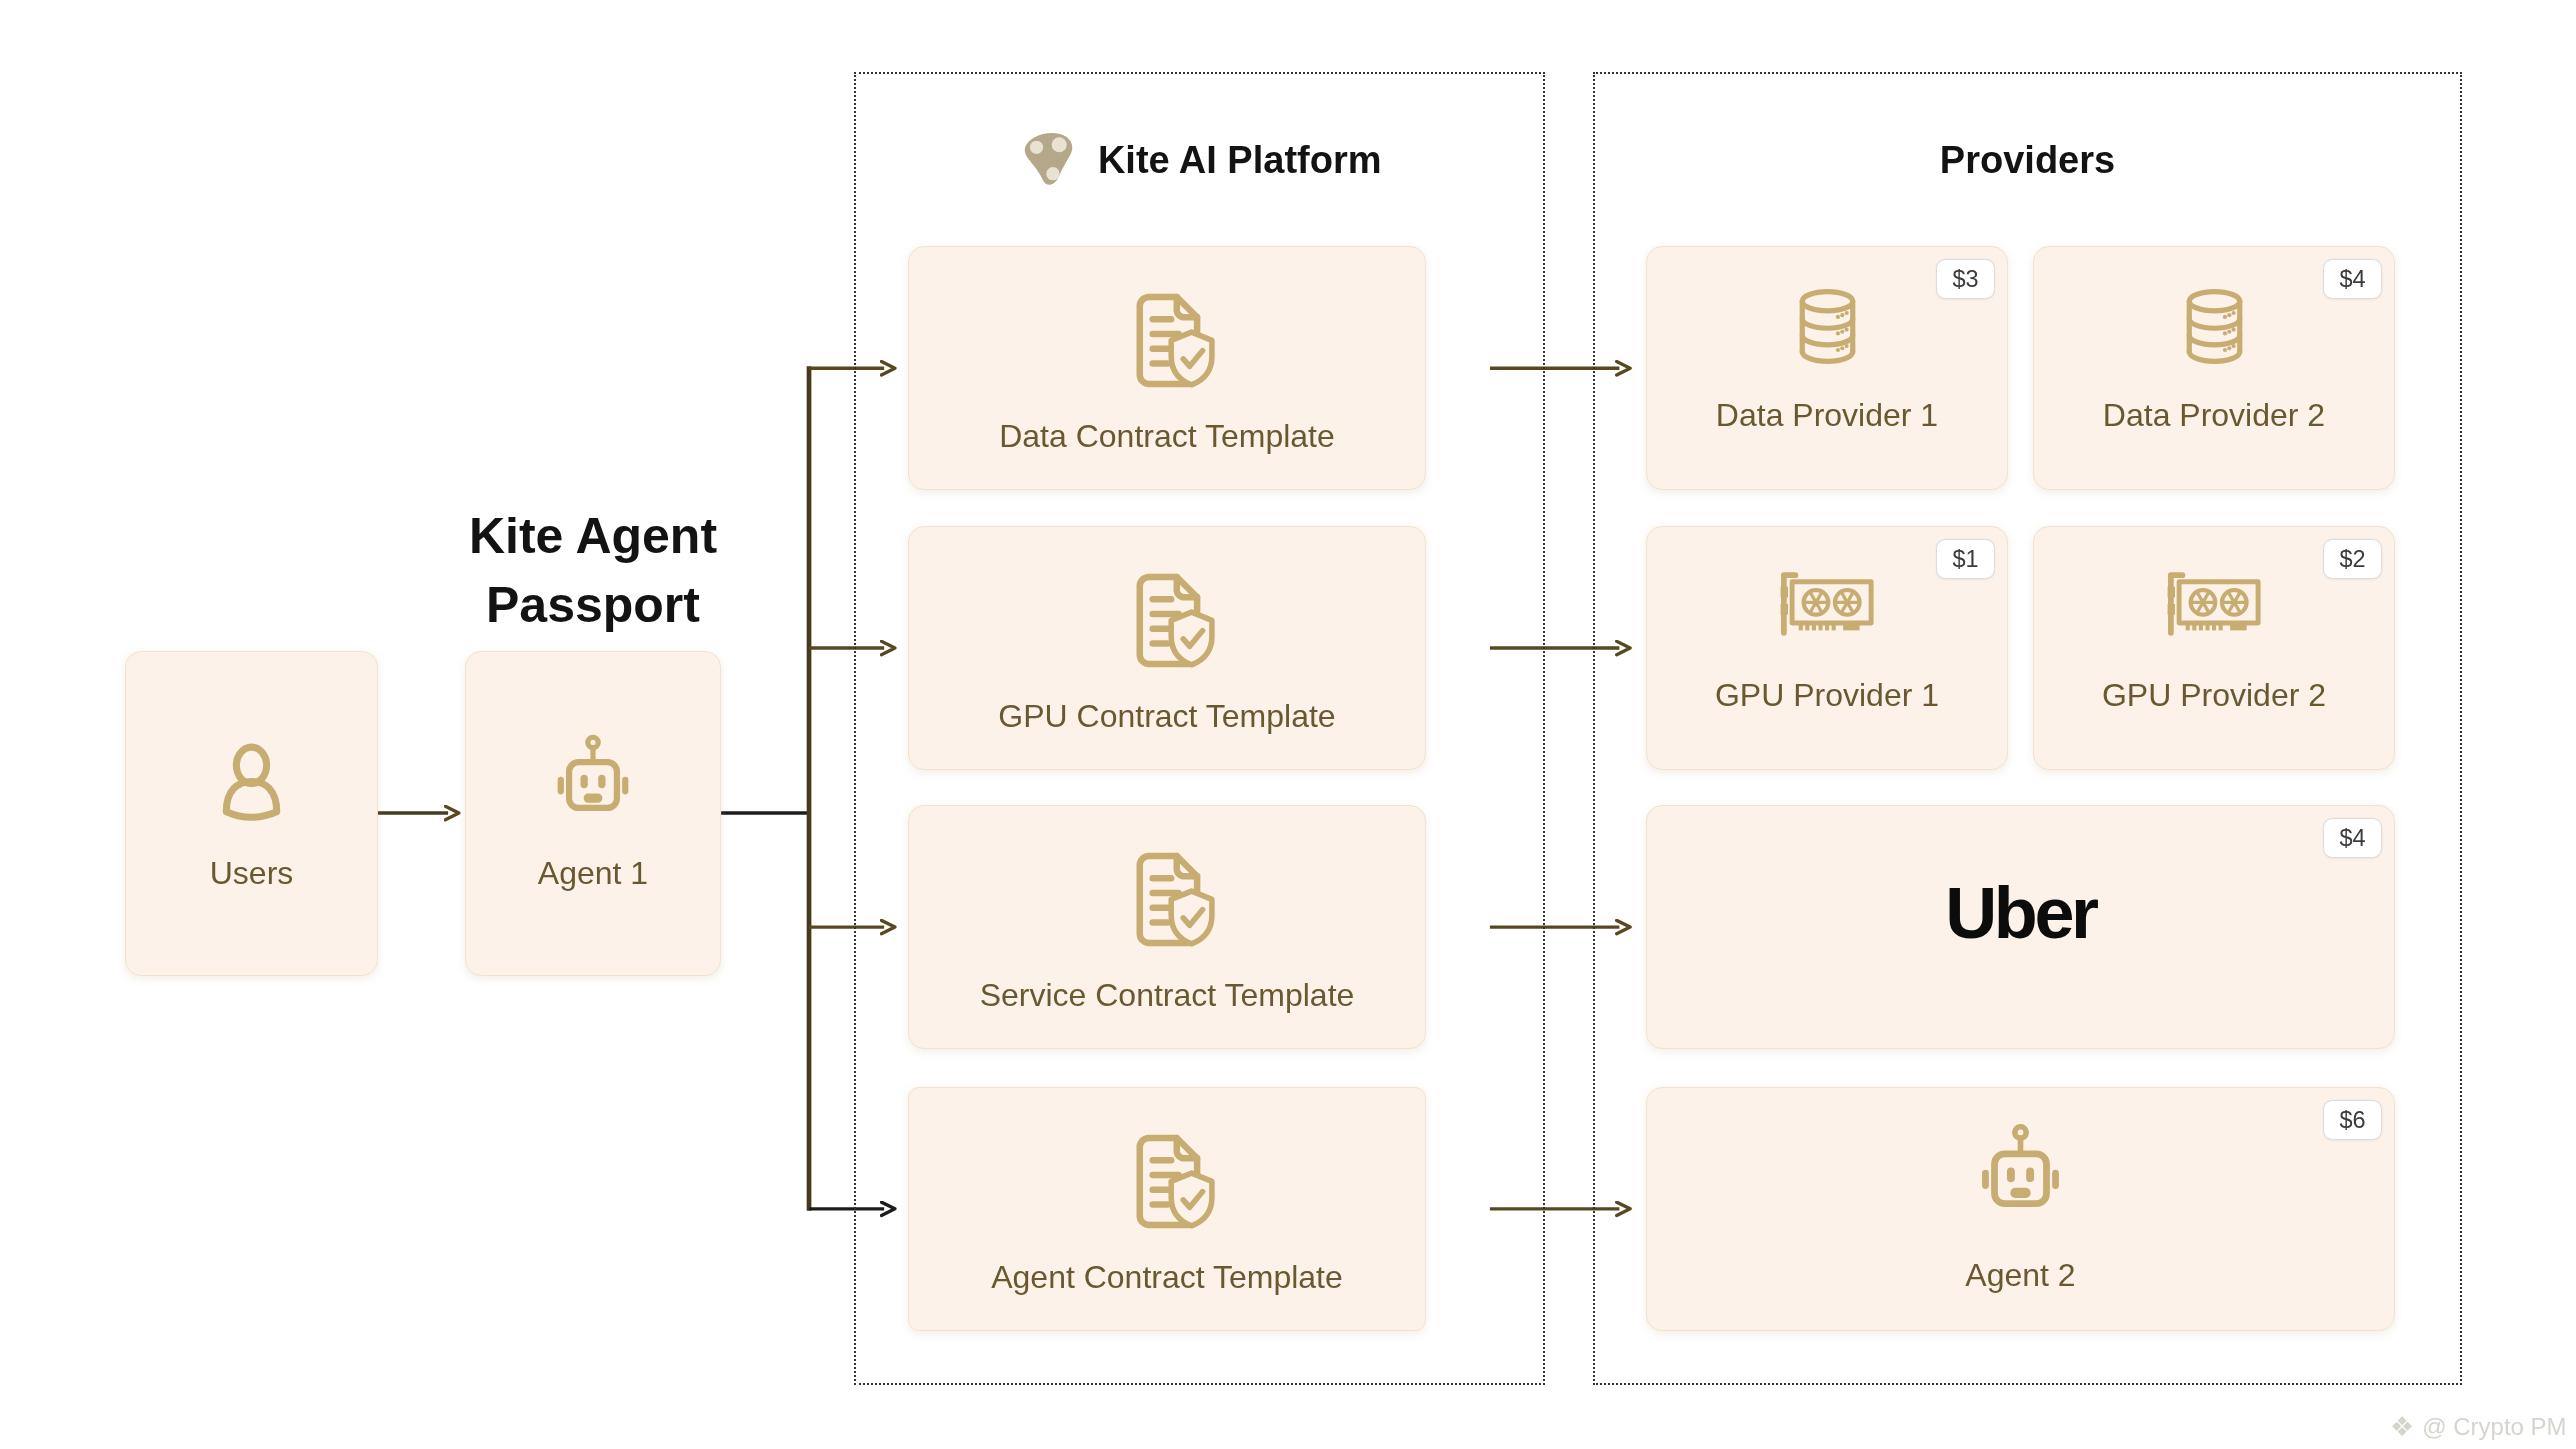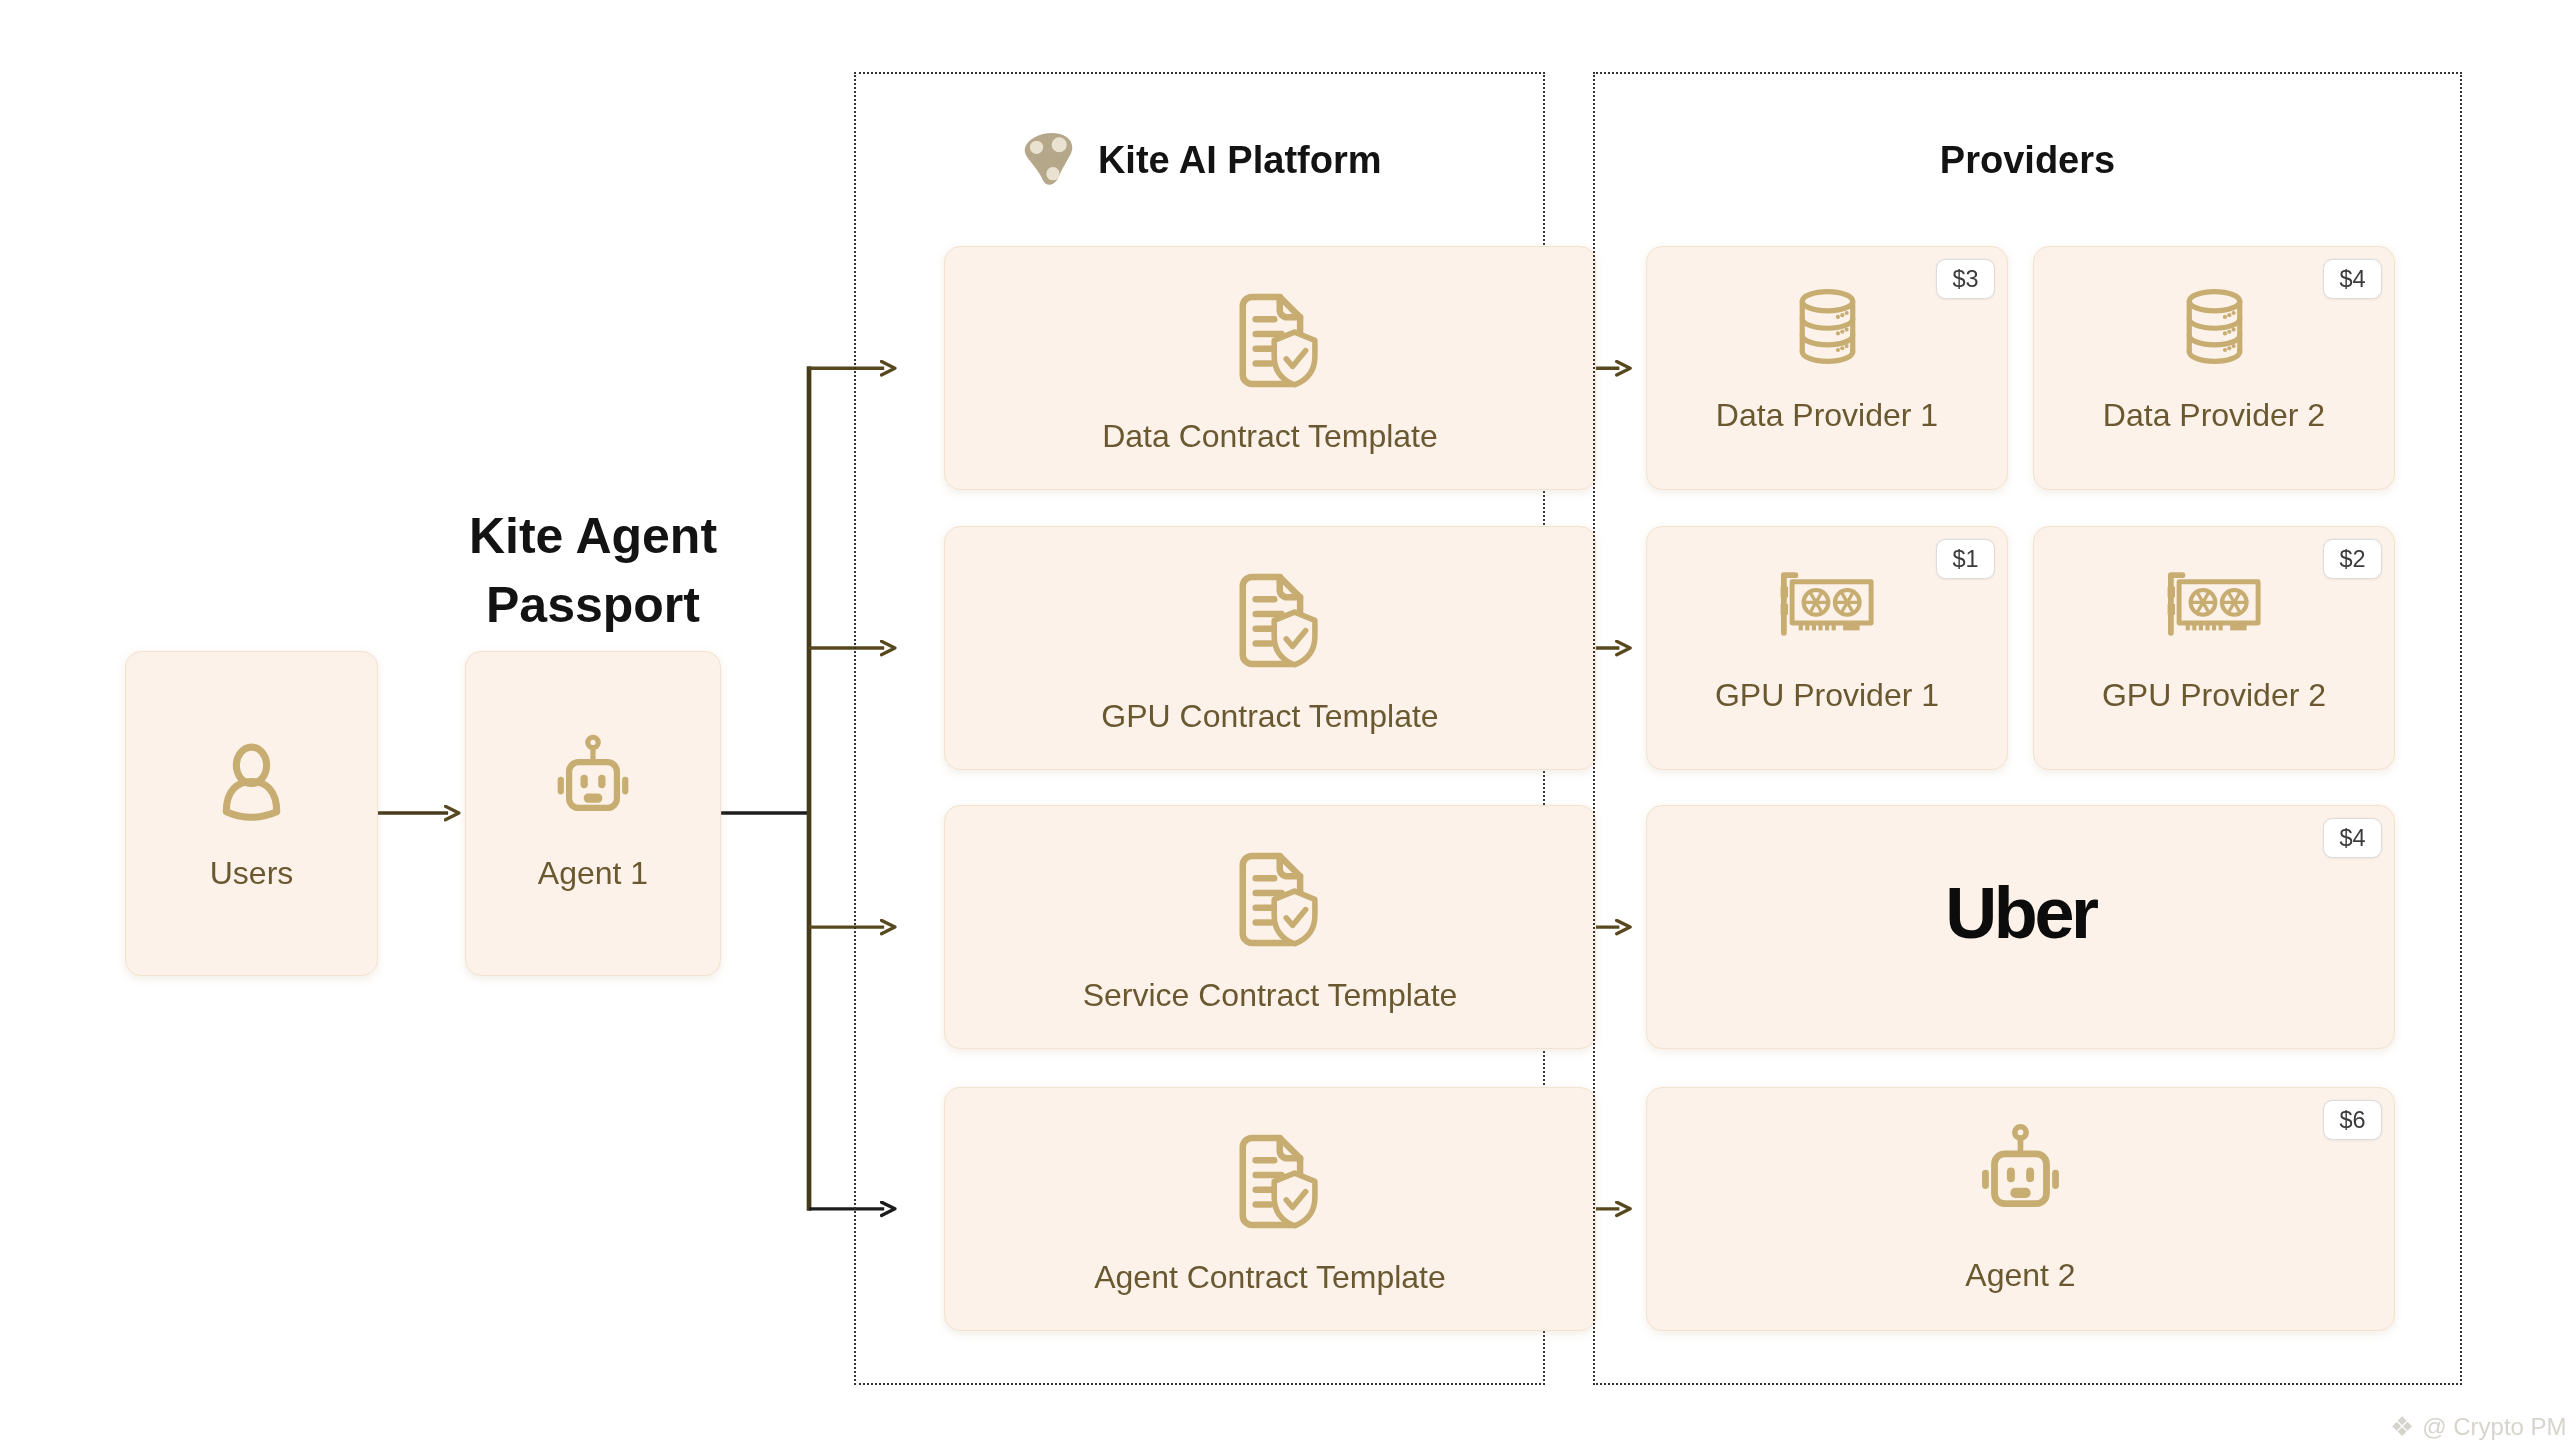--- a/index.html
+++ b/index.html
@@ -38,22 +38,22 @@
   .icon-wrap{position:absolute;left:0;right:0;display:flex;align-items:center;justify-content:center;}
 
   .c-users{left:125px;top:651px;width:253px;height:325px;}
   .c-agent1{left:465px;top:651px;width:256px;height:325px;}
   .c-users .icon-wrap,.c-agent1 .icon-wrap{top:74px;height:114px;}
   .c-users .card-label,.c-agent1 .card-label{top:203px;text-align:center;}
 
   .passport-title{position:absolute;left:449px;top:502px;width:288px;text-align:center;
     font-size:50px;font-weight:700;line-height:1.38;color:var(--title);}
 
-  .tcard{left:944px;width:652px;height:244px;}
-  .c-t1{top:246px;} .c-t2{top:526px;} .c-t3{top:805px;} .c-t4{top:1087px;}
+  .tcard{left:908px;width:518px;height:244px;}
+  .c-t1{top:246px;} .c-t2{top:526px;} .c-t3{top:805px;} .c-t4{top:1087px;border-radius:11px;}
   .tcard .icon-wrap{top:30px;height:124px;}
   .tcard .card-label{top:171px;}
 
   .pcard{width:362px;height:244px;}
   .c-p1{left:1646px;top:246px;} .c-p2{left:2033px;top:246px;}
   .c-p3{left:1646px;top:526px;} .c-p4{left:2033px;top:526px;}
   .pcard .icon-wrap{top:23.5px;height:111px;}
   .pcard .card-label{top:150px;}
 
   .wcard{left:1646px;width:749px;height:244px;}

